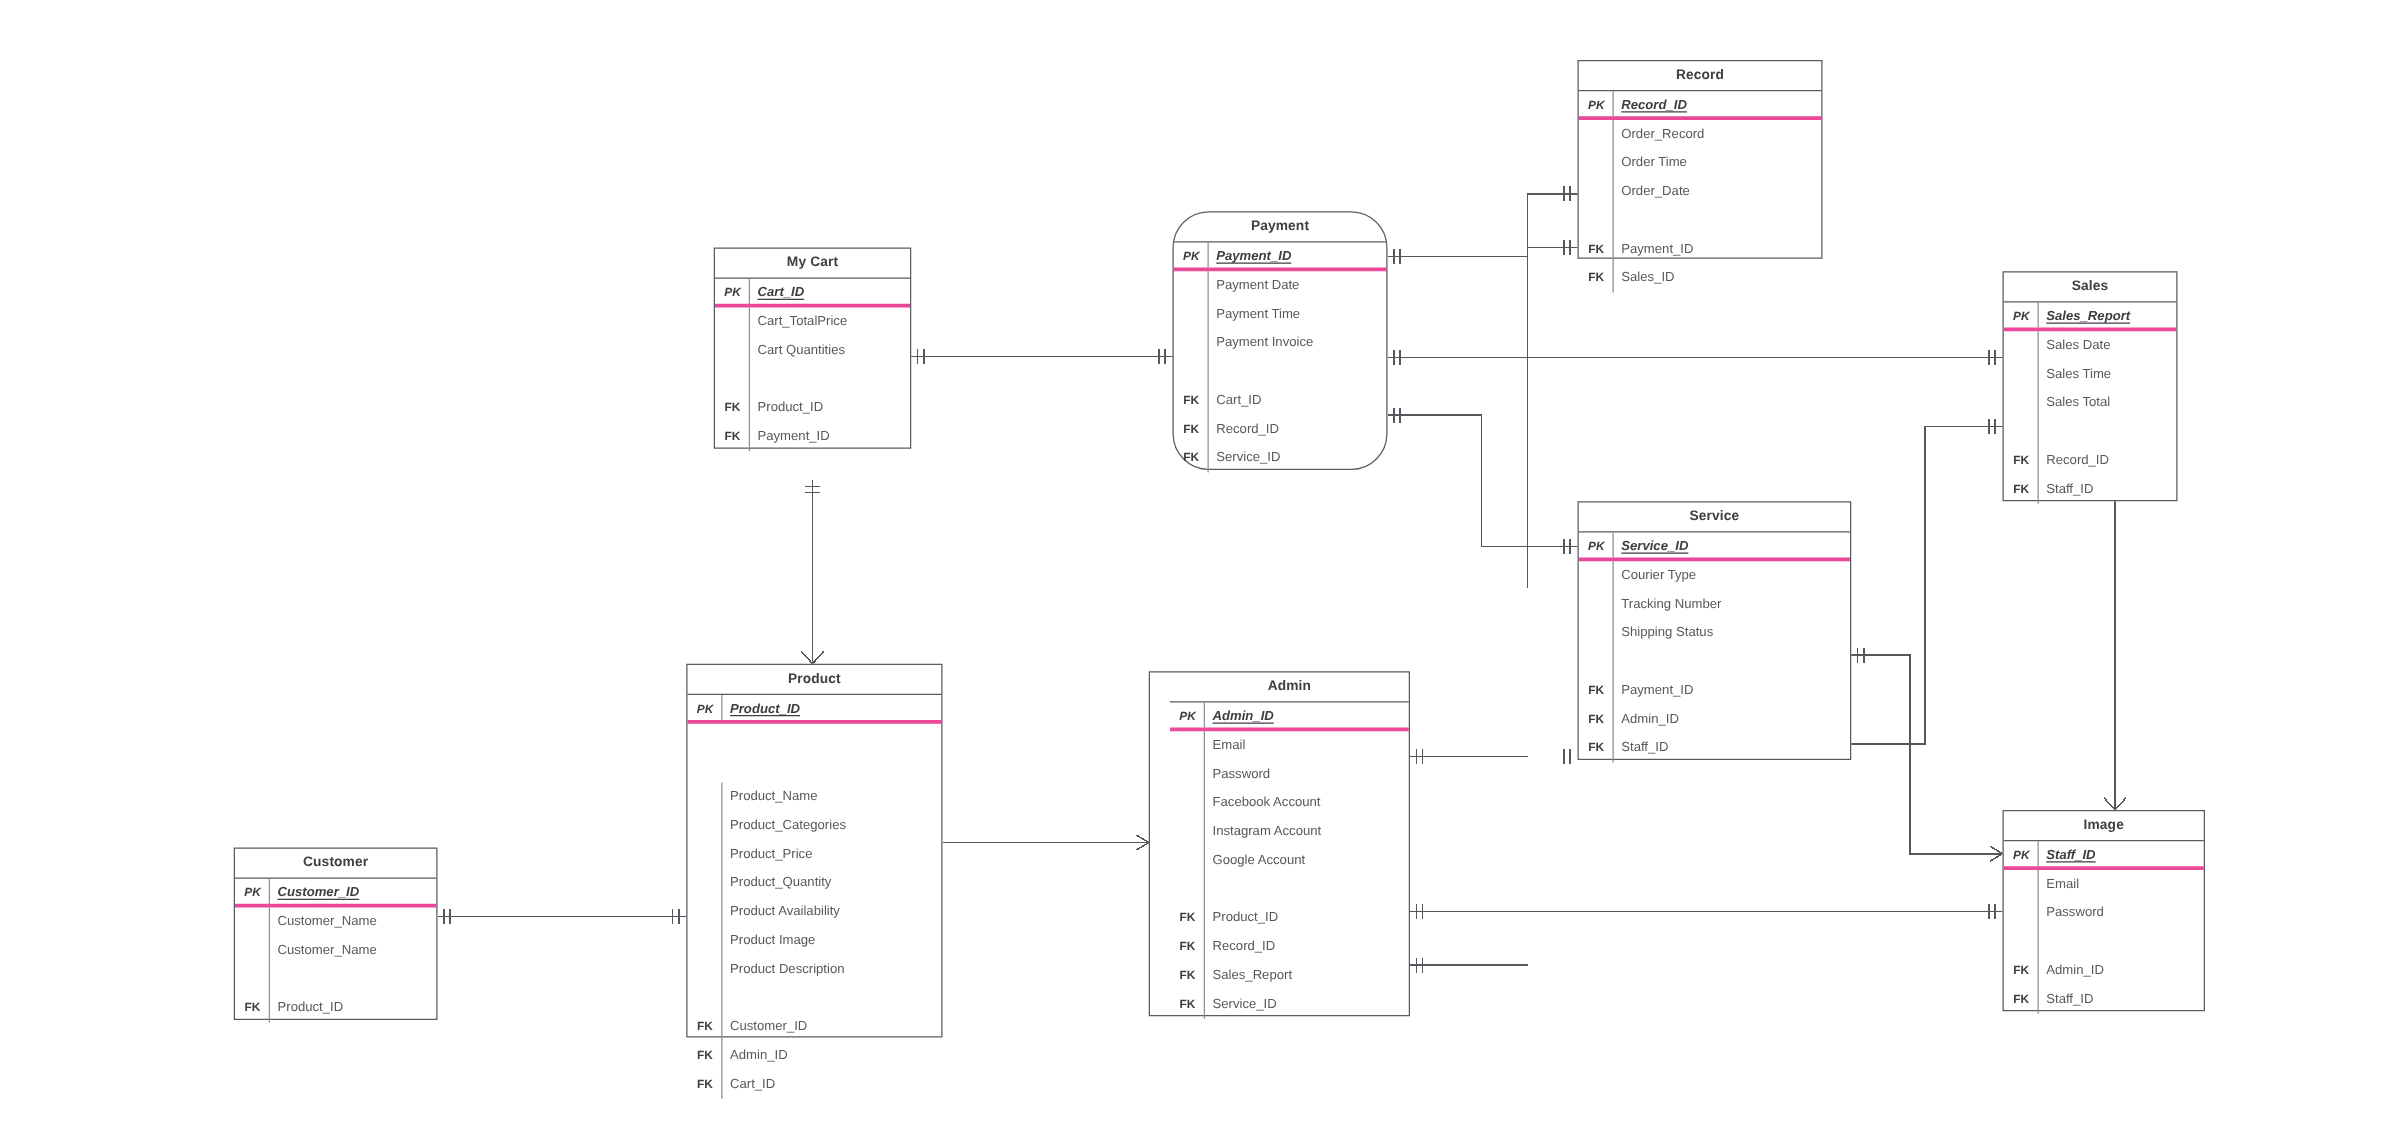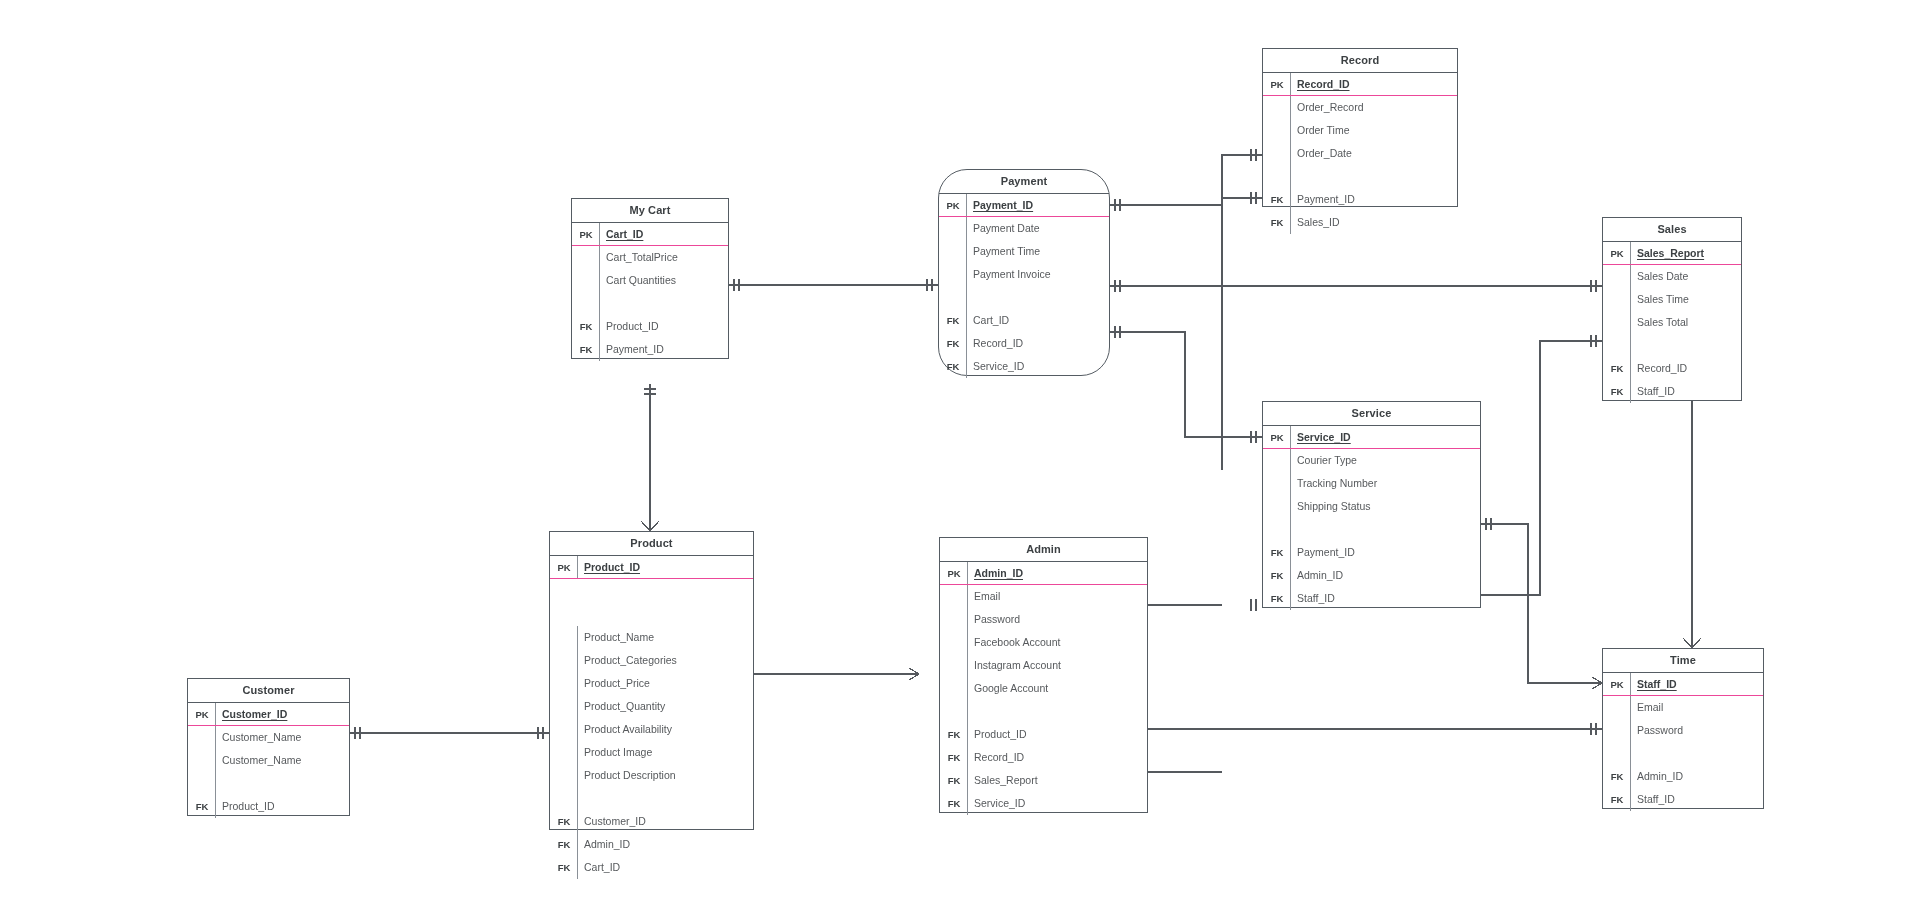--- a/index.html
+++ b/index.html
@@ -49,22 +49,23 @@
     left: 0;
     top: 0;
     bottom: 0;
     width: 28px;
     border-right: 1px solid #8a9097;
     box-sizing: border-box;
   }
   .pk-row {
     position: relative;
     height: 23px;
-    border-bottom: 1px solid #ec4899;
+    border-bottom: 3px solid #ec4899;
     box-sizing: border-box;
+    font-style: italic;
   }
   .pk-row .keycol {
     border-right: 1px solid #8a9097;
   }
   .row {
     position: relative;
     height: 23px;
     box-sizing: border-box;
   }
   .tag {
@@ -376,21 +377,21 @@
           <div class="row">
             <span class="tag">FK</span>
             <span class="attr">Admin_ID</span>
           </div>
           <div class="row">
             <span class="tag">FK</span>
             <span class="attr">Cart_ID</span>
           </div>
         </div>
       </div>
-      <div class="entity" style="left: 939px; top: 537px; width: 209px; height: 276px;">
+      <div class="entity" style="left: 919px; top: 537px; width: 209px; height: 276px; padding-left: 16px;">
         <div class="ent-title">Admin</div>
         <div class="pk-row">
           <div class="keycol"></div>
           <span class="tag">PK</span>
           <span class="attr">Admin_ID</span>
         </div>
         <div class="ent-body" style="height: 230px;">
           <div class="keycol"></div>
           <div class="row">
             <span class="attr">Email</span>
@@ -420,21 +421,21 @@
             <span class="tag">FK</span>
             <span class="attr">Sales_Report</span>
           </div>
           <div class="row">
             <span class="tag">FK</span>
             <span class="attr">Service_ID</span>
           </div>
         </div>
       </div>
       <div class="entity" style="left: 1602px; top: 648px; width: 162px; height: 161px;">
-        <div class="ent-title">Time</div>
+        <div class="ent-title">Image</div>
         <div class="pk-row">
           <div class="keycol"></div>
           <span class="tag">PK</span>
           <span class="attr">Staff_ID</span>
         </div>
         <div class="ent-body" style="height: 115px;">
           <div class="keycol"></div>
           <div class="row">
             <span class="attr">Email</span>
           </div>

